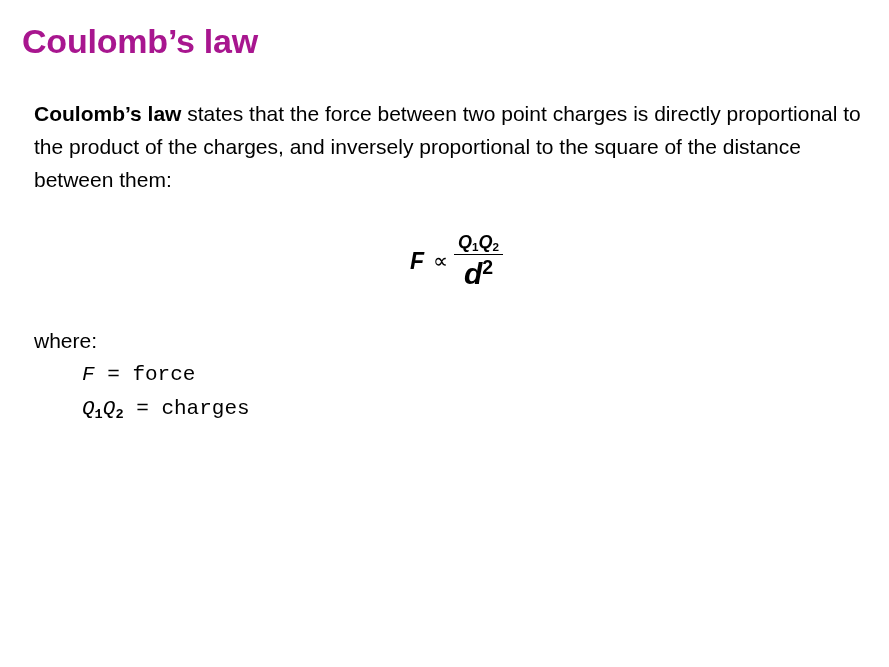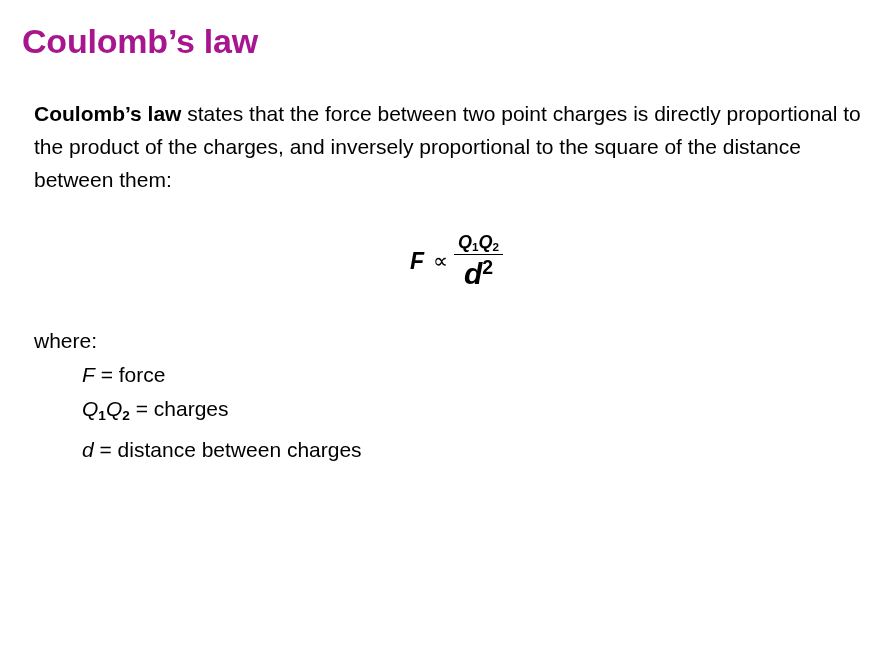--- a/index.html
+++ b/index.html
@@ -106,20 +106,21 @@
     top: 227px;
     font-size: 21px;
     line-height: 33px;
   }
   .defs {
     position: absolute;
     left: 48px;
     top: 261px;
     font-size: 21px;
     line-height: 34px;
+    font-family: Liberation Mono, monospace;
   }
   .defs .row {
     white-space: nowrap;
   }
   .defs .sym {
     font-style: italic;
   }
 </style>
 </head>
 <body>
@@ -145,19 +146,16 @@
 
     <div class="where-label">where:</div>
 
     <div class="defs">
       <div class="row">
         <span class="sym">F</span><span> = force</span>
       </div>
       <div class="row">
         <span class="sym">Q</span><sub>1</sub><span class="sym">Q</span><sub>2</sub><span> = charges</span>
       </div>
-      <div class="row">
-        <span class="sym">d</span><span> = distance between charges</span>
-      </div>
     </div>
 
   </div>
 </div>
 
 </body></html>

